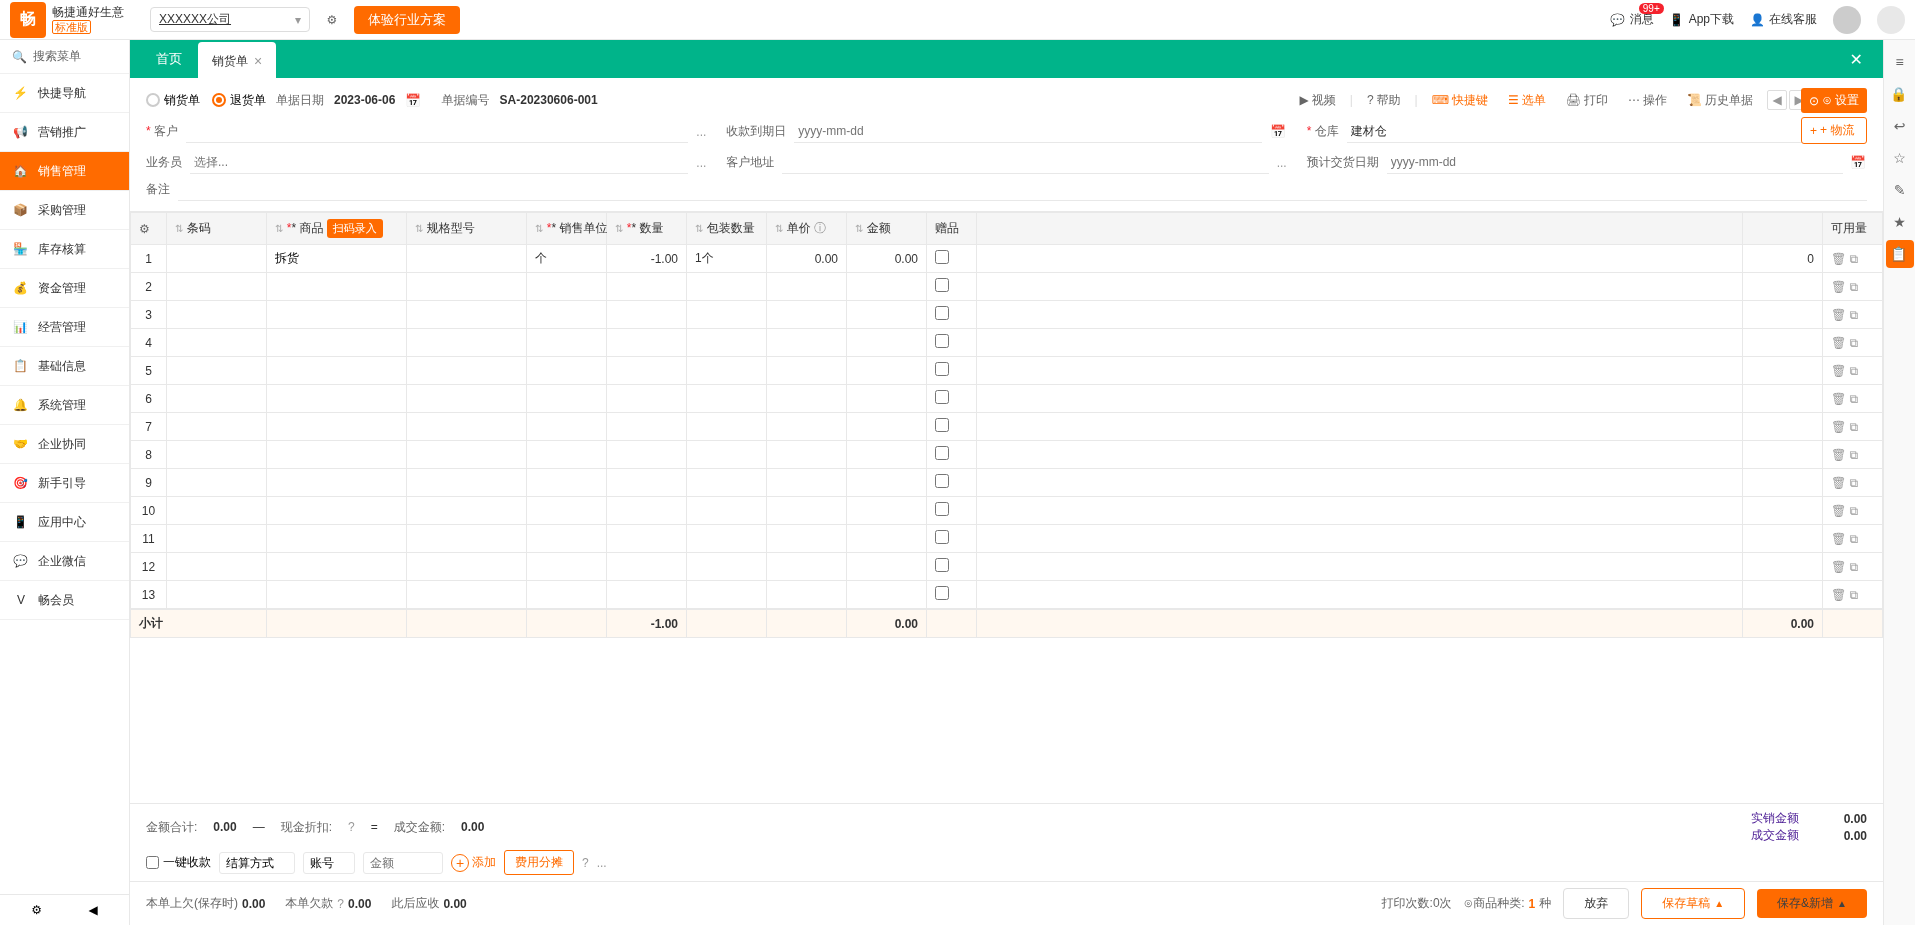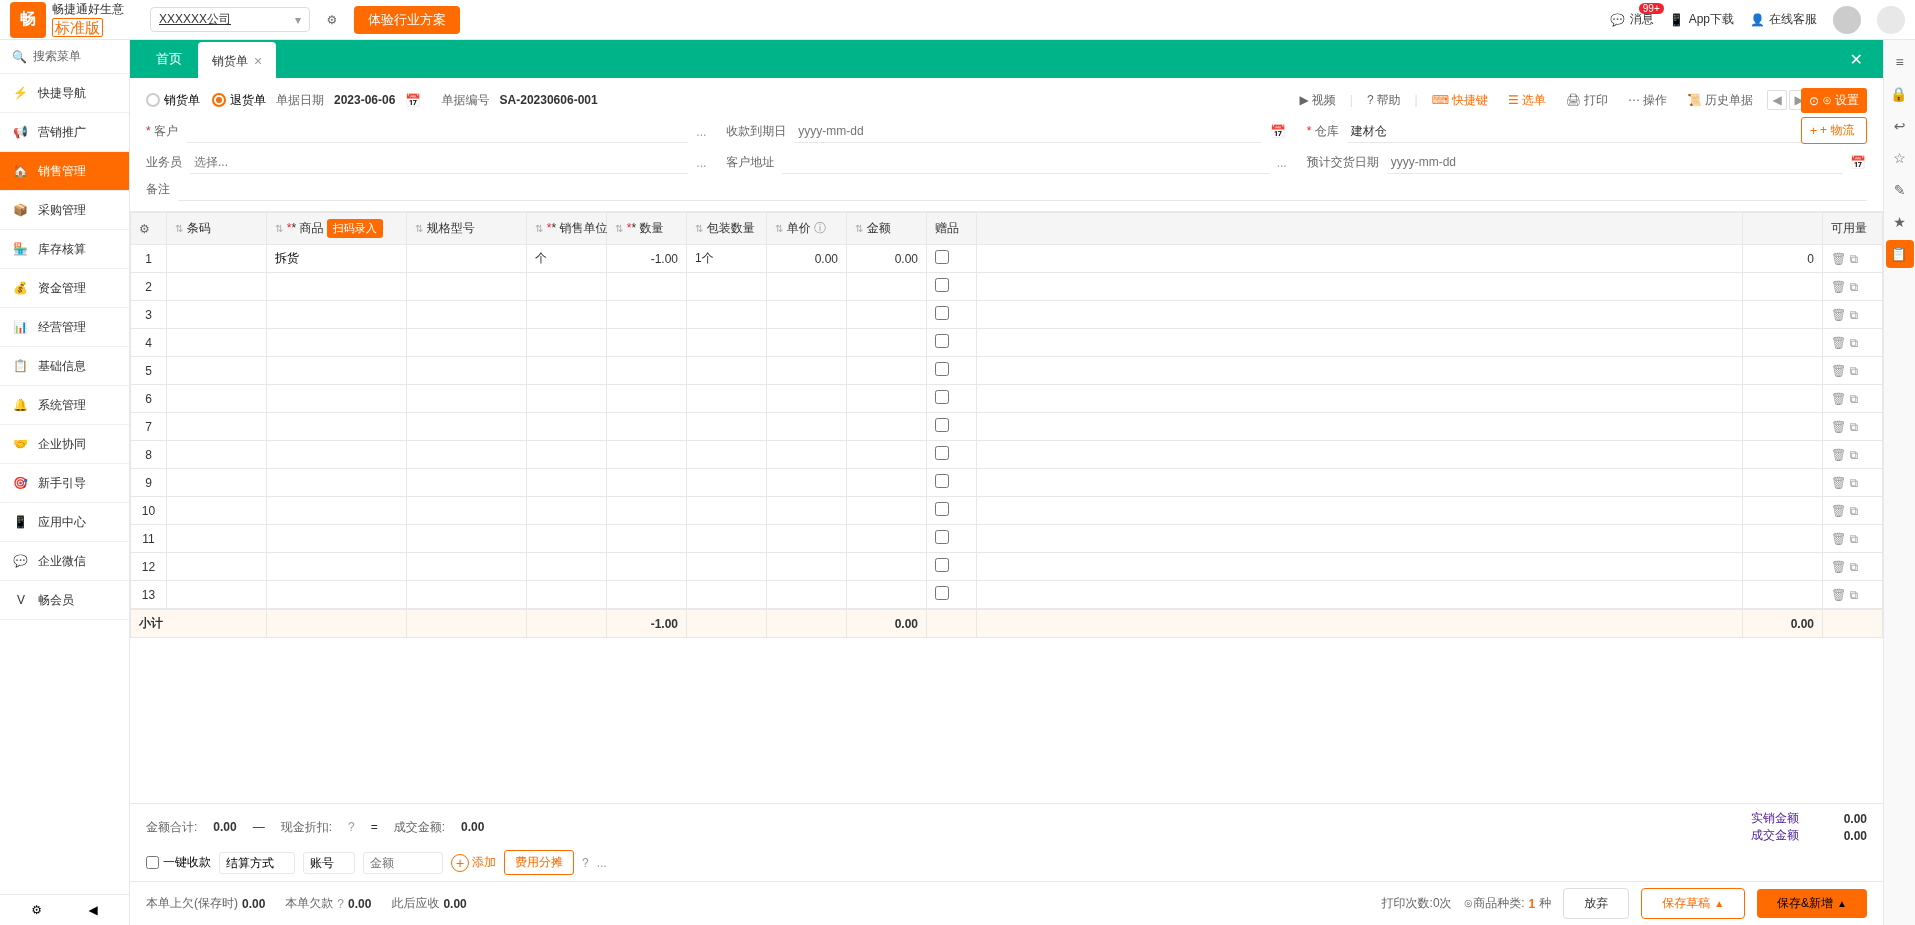--- a/index.html
+++ b/index.html
@@ -3,21 +3,21 @@
   <meta charset="utf-8">
   <style>
     * { box-sizing: border-box; margin: 0; padding: 0; font-family: 'Microsoft YaHei', Arial, sans-serif; font-size: 12px; }
     body { width: 1915px; height: 925px; overflow: hidden; background: #f5f5f5; display: flex; flex-direction: column; }
 
     
     .topbar { height: 40px; background: #fff; display: flex; align-items: center; padding: 0 10px; border-bottom: 1px solid #e8e8e8; flex-shrink: 0; }
     .topbar-logo { display: flex; align-items: center; width: 130px; }
     .logo-icon { width: 36px; height: 36px; background: #ff6b00; border-radius: 4px; display: flex; align-items: center; justify-content: center; color: white; font-size: 16px; font-weight: bold; margin-right: 6px; }
     .logo-text { font-size: 11px; color: #333; line-height: 1.3; }
-    .logo-badge { font-size: 15px; color: #ff6b00; border: 1px solid #ff6b00; border-radius: 2px; padding: 0 2px; }
+    .logo-badge { font-size: 11px; color: #ff6b00; border: 1px solid #ff6b00; border-radius: 2px; padding: 0 2px; }
     .topbar-company { display: flex; align-items: center; border: 1px solid #ddd; border-radius: 4px; padding: 3px 8px; min-width: 160px; cursor: pointer; margin-left: 10px; }
     .topbar-company-name { flex: 1; color: #333; text-decoration: underline; }
     .topbar-company-arrow { color: #999; margin-left: 4px; }
     .topbar-gear { width: 28px; height: 28px; display: flex; align-items: center; justify-content: center; margin-left: 8px; cursor: pointer; color: #666; }
     .topbar-trial-btn { background: #ff6b00; color: white; border: none; border-radius: 4px; padding: 5px 14px; cursor: pointer; margin-left: 8px; font-size: 13px; }
     .topbar-right { margin-left: auto; display: flex; align-items: center; gap: 16px; }
     .topbar-msg { position: relative; cursor: pointer; display: flex; align-items: center; gap: 4px; color: #333; }
     .topbar-badge { position: absolute; top: -8px; right: -10px; background: #f5222d; color: white; border-radius: 8px; padding: 0 4px; font-size: 10px; }
     .topbar-app { display: flex; align-items: center; gap: 4px; cursor: pointer; color: #333; }
     .topbar-service { display: flex; align-items: center; gap: 4px; cursor: pointer; color: #333; }
@@ -120,21 +120,21 @@
     .footer-bar { height: 44px; background: white; border-top: 1px solid #e8e8e8; display: flex; align-items: center; padding: 0 16px; flex-shrink: 0; }
     .footer-stats { display: flex; align-items: center; gap: 20px; color: #666; }
     .footer-stat-item { display: flex; align-items: center; gap: 4px; }
     .footer-stat-val { color: #333; font-weight: bold; }
     .footer-right { margin-left: auto; display: flex; align-items: center; gap: 12px; }
     .footer-print-info { color: #666; }
     .footer-goods-type { display: flex; align-items: center; gap: 4px; color: #666; }
     .footer-goods-val { color: #ff6b00; font-weight: bold; }
     .discard-btn { border: 1px solid #ddd; background: white; color: #333; border-radius: 4px; padding: 6px 20px; cursor: pointer; }
     .save-draft-btn { border: 1px solid #ff6b00; background: white; color: #ff6b00; border-radius: 4px; padding: 6px 20px; cursor: pointer; display: flex; align-items: center; gap: 4px; }
-    .save-new-btn { background: #ff6b00; color: #000000; border: none; border-radius: 4px; padding: 6px 20px; cursor: pointer; display: flex; align-items: center; gap: 4px; }
+    .save-new-btn { background: #ff6b00; color: #404040; border: none; border-radius: 4px; padding: 6px 20px; cursor: pointer; display: flex; align-items: center; gap: 4px; }
     .btn-arrow-down { font-size: 10px; }
 
     
     .right-sidebar { width: 32px; background: #f9f9f9; border-left: 1px solid #e8e8e8; display: flex; flex-direction: column; align-items: center; padding: 8px 0; gap: 4px; flex-shrink: 0; }
     .right-sidebar-btn { width: 28px; height: 28px; display: flex; align-items: center; justify-content: center; cursor: pointer; border-radius: 4px; color: #666; font-size: 14px; }
     .right-sidebar-btn.orange { background: #ff6b00; color: white; }
 
     .date-icon { color: #999; cursor: pointer; font-size: 13px; }
   </style>
 </head>

